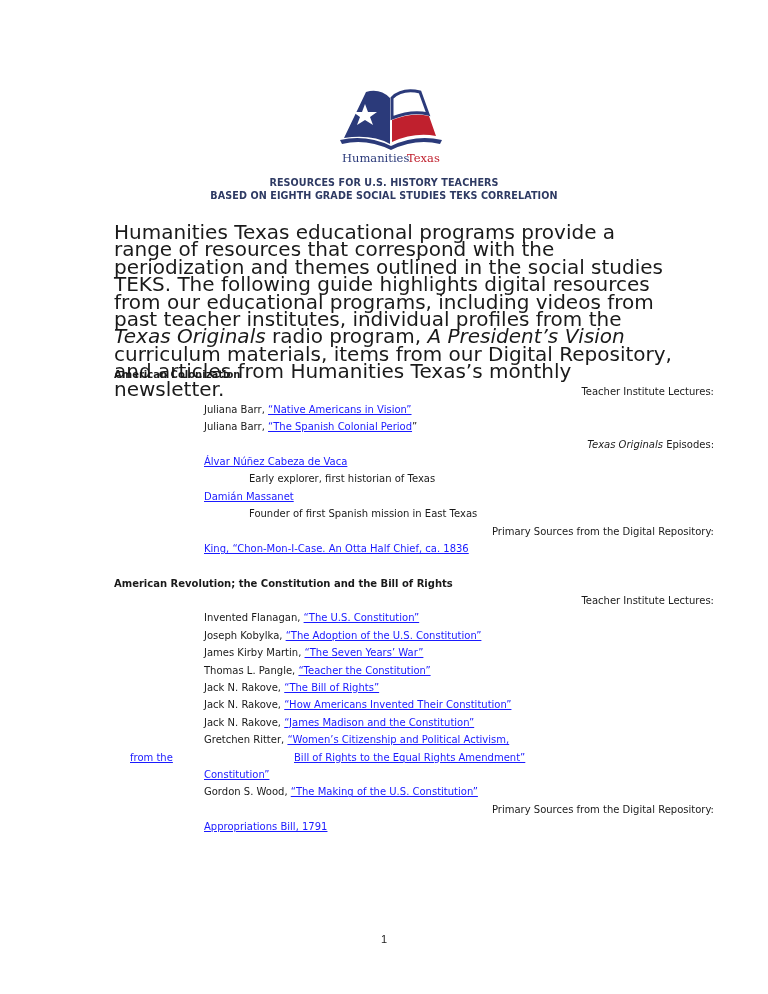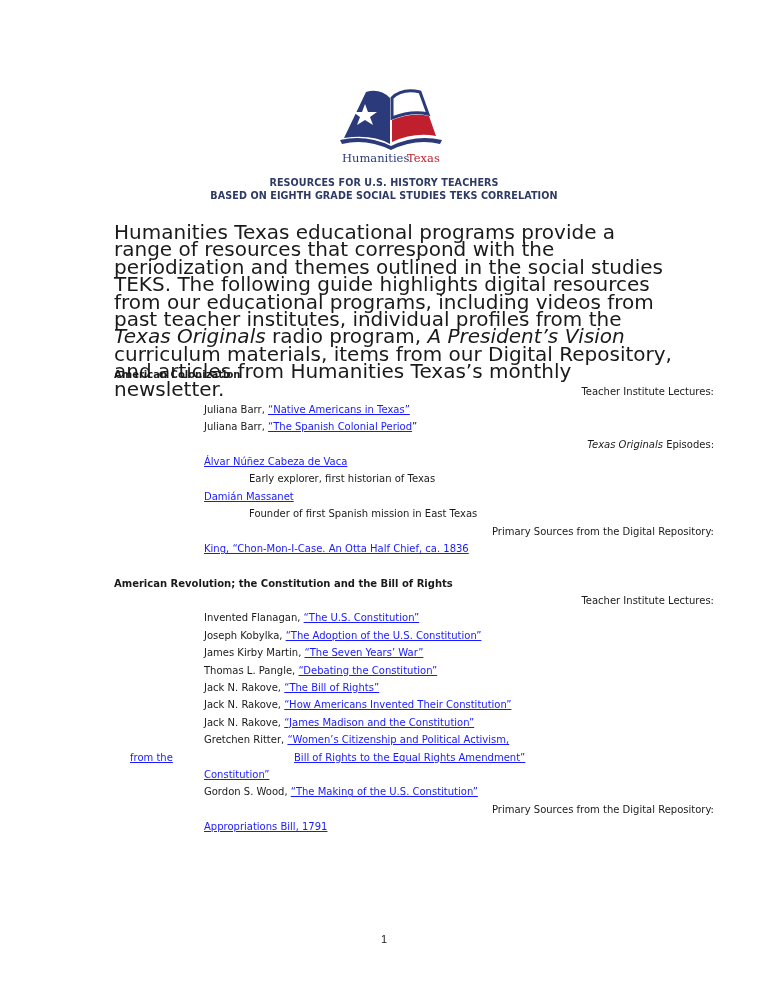--- a/index.html
+++ b/index.html
@@ -47,38 +47,38 @@
   <div>RESOURCES FOR U.S. HISTORY TEACHERS</div>
   <div>BASED ON EIGHTH GRADE SOCIAL STUDIES TEKS CORRELATION</div>
 </div>
 
 <div class="intro"><span>Humanities Texas educational programs provide a range of resources that correspond with the periodization and themes outlined in the social studies TEKS. The following guide highlights digital resources from our educational programs, including videos from past teacher institutes, individual profiles from the </span><em>Texas Originals</em><span> radio program, </span><em>A President’s Vision</em><span> curriculum materials, items from our Digital Repository, and articles from Humanities Texas’s monthly newsletter.</span></div>
 
 <div class="doc">
 
   <div class="line sect">American Colonization</div>
   <div class="line l1">Teacher Institute Lectures:</div>
-  <div class="line l2"><span>Juliana Barr, </span><a href="#">“Native Americans in Texas”</a></div>
+  <div class="line l2"><span>Juliana Barr, </span><a href="#">“Native Americans in Vision”</a></div>
   <div class="line l2"><span>Juliana Barr, </span><a href="#">“The Spanish Colonial Period</a><span>”</span></div>
   <div class="line l1"><em>Texas Originals</em><span> Episodes:</span></div>
   <div class="line l2"><a href="#">Álvar Núñez Cabeza de Vaca</a></div>
   <div class="line l3">Early explorer, first historian of Texas</div>
   <div class="line l2"><a href="#">Damián Massanet</a></div>
   <div class="line l3">Founder of first Spanish mission in East Texas</div>
   <div class="line l1">Primary Sources from the Digital Repository:</div>
   <div class="line l2"><a href="#">King, “Chon-Mon-I-Case. An Otta Half Chief, ca. 1836</a></div>
 
   <div class="gap"></div>
 
   <div class="line sect">American Revolution; the Constitution and the Bill of Rights</div>
   <div class="line l1">Teacher Institute Lectures:</div>
   <div class="line l2"><span>Invented Flanagan, </span><a href="#">“The U.S. Constitution”</a></div>
   <div class="line l2"><span>Joseph Kobylka, </span><a href="#">“The Adoption of the U.S. Constitution”</a></div>
   <div class="line l2"><span>James Kirby Martin, </span><a href="#">“The Seven Years’ War”</a></div>
-  <div class="line l2"><span>Thomas L. Pangle, </span><a href="#">“Debating the Constitution”</a></div>
+  <div class="line l2"><span>Thomas L. Pangle, </span><a href="#">“Teacher the Constitution”</a></div>
   <div class="line l2"><span>Jack N. Rakove, </span><a href="#">“The Bill of Rights”</a></div>
   <div class="line l2"><span>Jack N. Rakove, </span><a href="#">“How Americans Invented Their Constitution”</a></div>
   <div class="line l2"><span>Jack N. Rakove, </span><a href="#">“James Madison and the Constitution”</a></div>
   <div class="line l2"><span>Gretchen Ritter, </span><a href="#">“Women’s Citizenship and Political Activism,</a></div>
   <div class="line">
     <a href="#" class="abs" style="padding-right:36px;">from the</a>
     <a href="#" style="position:absolute; left:180px;">Bill of Rights to the Equal Rights Amendment”</a>
   </div>
   <div class="line l2"><a href="#">Constitution”</a></div>
   <div class="line l2"><span>Gordon S. Wood, </span><a href="#">“The Making of the U.S. Constitution”</a></div>

